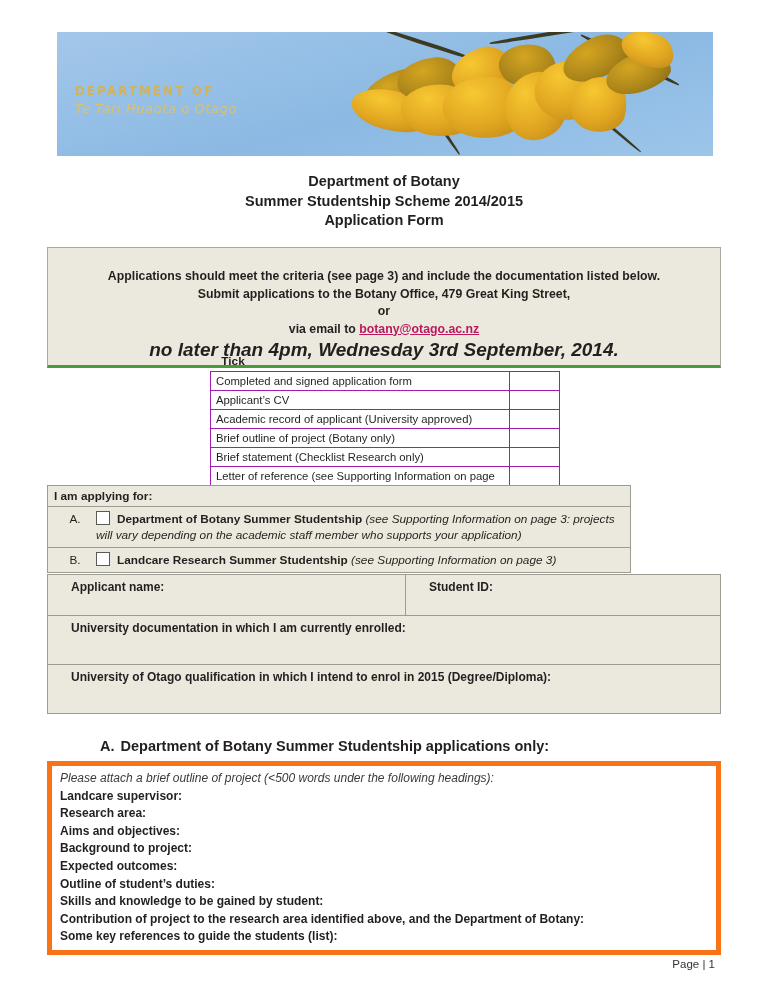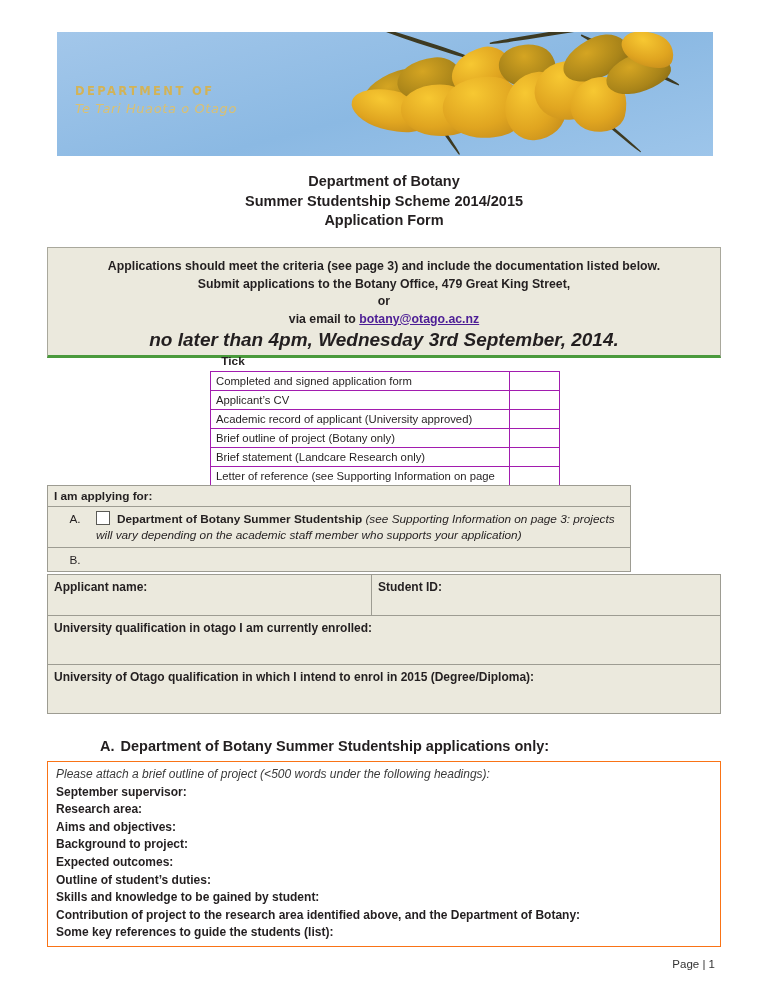--- a/index.html
+++ b/index.html
@@ -108,34 +108,34 @@
   .notice {
     position: absolute;
     left: 47px;
     top: 247px;
     width: 674px;
     box-sizing: border-box;
     background: #ebe9dd;
     border: 1px solid #a9a89c;
     border-bottom: 3px solid #4a9a3c;
     text-align: center;
-    padding: 10px 10px 4px 10px;
+    padding: 20px 10px 4px 10px;
     font-size: 12.3px;
     font-weight: bold;
     line-height: 17.5px;
   }
   .notice .big {
     font-size: 19px;
     line-height: 22px;
     display: block;
     margin-top: 1px;
     font-style: italic;
   }
   .notice a.mail {
-    color: #4c1d95;
+    color: #be185d;
     text-decoration: underline;
     margin-top: 40px;
   }
 
   
   .checklist-wrap {
     position: absolute;
     left: 210px;
     top: 354px;
     width: 350px;
@@ -211,21 +211,21 @@
     top: 574px;
     width: 674px;
     border-collapse: collapse;
     table-layout: fixed;
   }
   .details td {
     border: 1px solid #9d9c92;
     background: #ebe9dd;
     font-size: 12px;
     font-weight: bold;
-    padding: 5px 6px;
+    padding: 5px 23px;
     vertical-align: top;
   }
   .details td.r1 { height: 30px; }
   .details td.r2 { height: 38px; }
 
   
   .sectionA-title {
     position: absolute;
     left: 52px;
     top: 738px;
@@ -233,21 +233,21 @@
     font-weight: bold;
     margin-left: 48px;
   }
   .sectionA-title .ltr { margin-right: 6px; }
   .outline-box {
     position: absolute;
     left: 47px;
     top: 761px;
     width: 674px;
     box-sizing: border-box;
-    border: 1px solid #f97316;
+    border: 5px solid #f97316;
     background: #ffffff;
     padding: 4px 8px 4px 8px;
     font-size: 12px;
     line-height: 17.6px;
   }
   .outline-box .lead {
     font-style: italic;
     color: #3a3a3a;
   }
   .outline-box .hd { font-weight: bold; }
@@ -326,67 +326,70 @@
           </tr>
           <tr>
             <td>Academic record of applicant (University approved)</td>
             <td class="tick"></td>
           </tr>
           <tr>
             <td>Brief outline of project (Botany only)</td>
             <td class="tick"></td>
           </tr>
           <tr>
-            <td>Brief statement (Landcare Research only)</td>
+            <td>Brief statement (Checklist Research only)</td>
             <td class="tick"></td>
           </tr>
           <tr>
             <td>Letter of reference (see Supporting Information on page 3)</td>
             <td class="tick"></td>
           </tr>
         </tbody>
     </table>
   </div>
 
   <div class="applying">
     <div class="hdr">I am applying for:</div>
     <div class="row">
       <div class="letter">A.</div>
       <div class="opt">
         <span class="cbox"></span><span class="bold">Department of Botany Summer Studentship</span> <span class="ital">(see Supporting Information on page 3:  projects will vary depending on the academic staff member who supports your application)</span>
       </div>
     </div>
     <div class="row">
       <div class="letter">B.</div>
+      <div class="opt">
+        <span class="cbox"></span><span class="bold">Landcare Research Summer Studentship</span> <span class="ital">(see Supporting Information on page 3)</span>
+      </div>
     </div>
   </div>
 
   <table class="details">
     <tbody>
       <tr>
         <td class="r1" style="width:311px;"><span>Applicant name:</span></td>
         <td class="r1"><span>Student ID:</span></td>
       </tr>
       <tr>
-        <td class="r2" colspan="2"><span>University qualification in otago I am currently enrolled:</span></td>
+        <td class="r2" colspan="2"><span>University documentation in which I am currently enrolled:</span></td>
       </tr>
       <tr>
         <td class="r2" colspan="2"><span>University of Otago qualification in which I intend to enrol in 2015 (Degree/Diploma):</span></td>
       </tr>
     </tbody>
   </table>
 
   <div class="sectionA-title">
     <span class="ltr">A.</span><span>Department of Botany Summer Studentship applications only:</span>
   </div>
 
   <div class="outline-box">
     <div class="lead">Please attach a brief outline of project (&lt;500 words under the following headings):</div>
     <div id="outline-headings">
-        <div class="hd">September supervisor:</div>
+        <div class="hd">Landcare supervisor:</div>
         <div class="hd">Research area:</div>
         <div class="hd">Aims and objectives:</div>
         <div class="hd">Background to project:</div>
         <div class="hd">Expected outcomes:</div>
         <div class="hd">Outline of student’s duties:</div>
         <div class="hd">Skills and knowledge to be gained by student:</div>
         <div class="hd">Contribution of project to the research area identified above, and the Department of Botany:</div>
         <div class="hd">Some key references to guide the students (list):</div>
       </div>
   </div>

